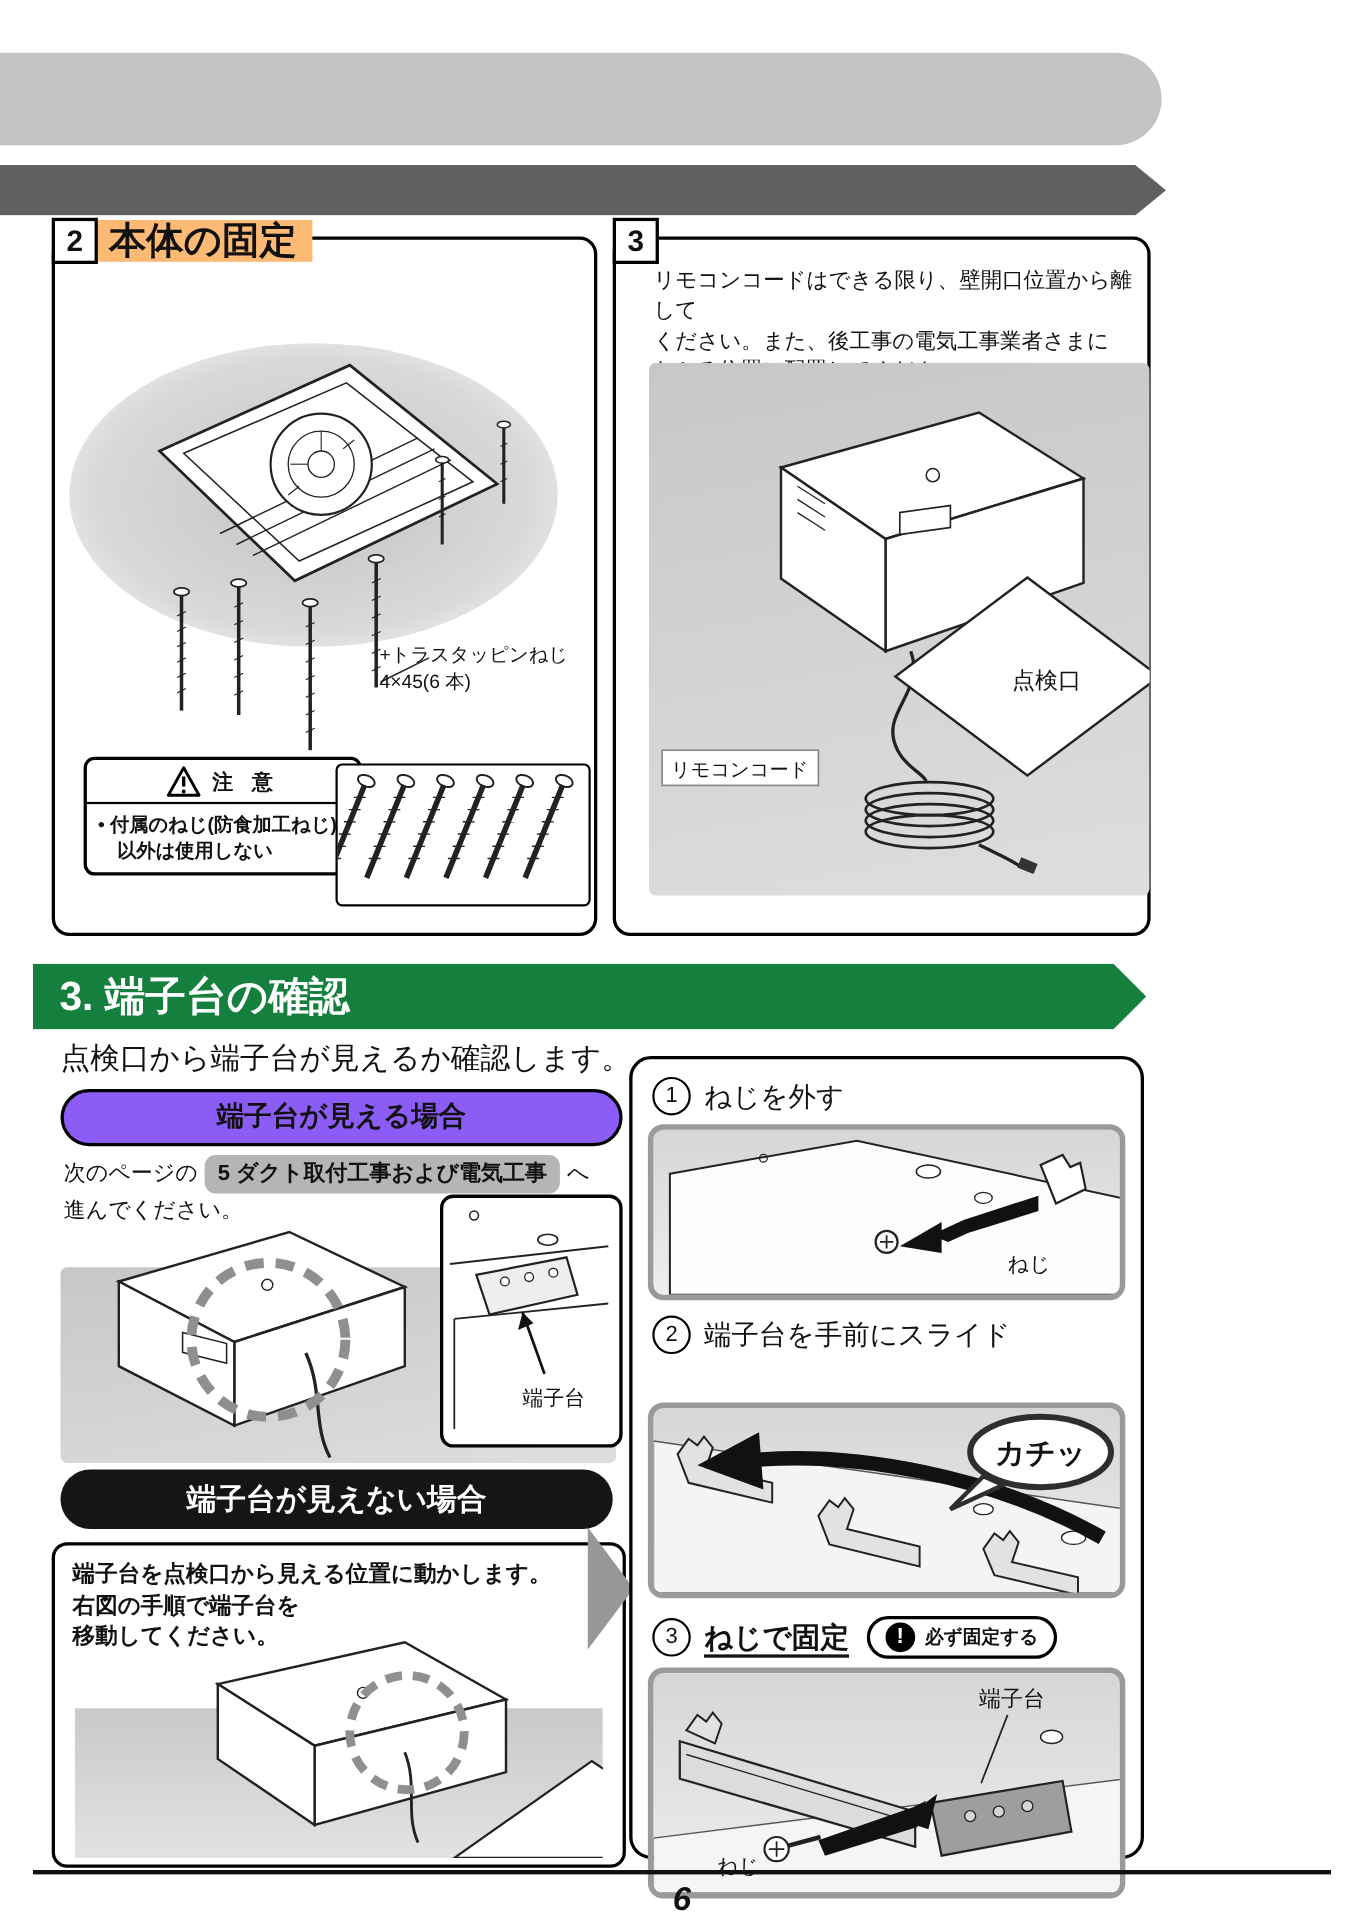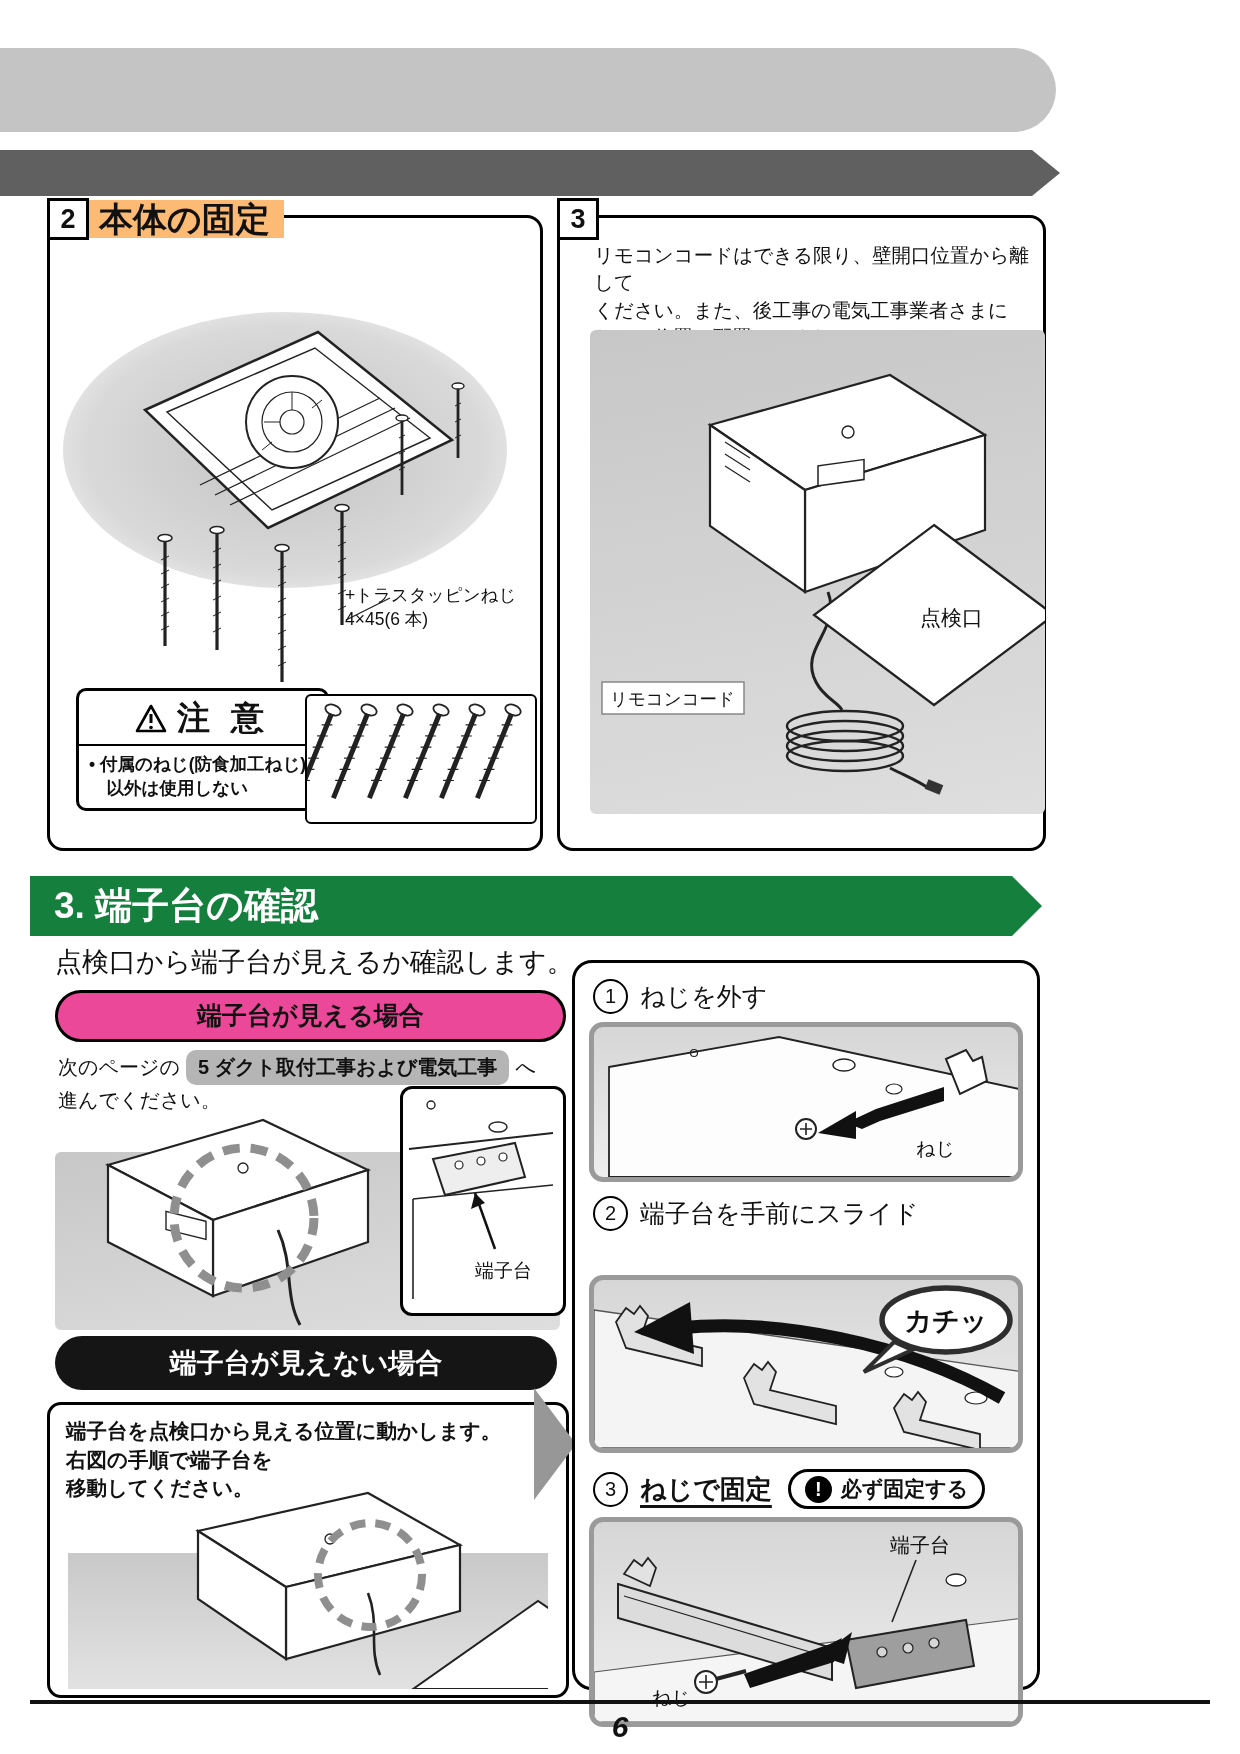--- a/index.html
+++ b/index.html
@@ -17,32 +17,32 @@
   .sec-frame{border:3px solid #000;border-radius:16px;background:#fff;}
   .sec-title{position:absolute;top:-20px;left:-3px;display:flex;align-items:center;}
   .sec-num{width:36px;height:36px;border:3px solid #000;background:#fff;display:flex;
     align-items:center;justify-content:center;font-size:27px;font-weight:bold;flex:0 0 auto;}
   .sec-title-text{background:#fdba74;font-size:34px;font-weight:bold;padding:0 14px 0 10px;line-height:38px;}
   .sec-body{font-size:19.5px;line-height:1.4;}
 
   
   .caution{border:3px solid #000;border-radius:10px;background:#fff;}
   .caution-head{display:flex;align-items:center;justify-content:center;gap:10px;
-    font-size:33px;font-weight:bold;padding:5px 0 3px;border-bottom:2.5px solid #000;letter-spacing:6px;}
+    font-size:19px;font-weight:bold;padding:5px 0 3px;border-bottom:2.5px solid #000;letter-spacing:6px;}
   .caution-body{font-size:17.5px;font-weight:bold;line-height:1.35;padding:7px 8px 8px 10px;}
 
   .screwbox{border:2.5px solid #000;border-radius:6px;background:#fff;}
 
   
   .banner{left:30px;top:876px;width:1012px;height:60px;background:#15803d;color:#fff;
     clip-path:polygon(0 0,calc(100% - 30px) 0,100% 50%,calc(100% - 30px) 100%,0 100%);
     font-size:37px;font-weight:bold;line-height:60px;padding-left:24px;box-sizing:border-box;}
 
   .lead{font-size:27px;font-weight:normal;}
-  .pill-outline{border:3.5px solid #000;border-radius:26px;background:#ec4899;text-align:center;
+  .pill-outline{border:3.5px solid #000;border-radius:26px;background:#8b5cf6;text-align:center;
     font-size:25px;font-weight:bold;line-height:44px;}
   .pill-black{background:#151515;color:#fff;border-radius:28px;text-align:center;
     font-size:27px;font-weight:bold;line-height:54px;}
   .nav-text{font-size:20px;line-height:1.55;}
   .chip{display:inline-block;background:#b5b5b5;border-radius:10px;font-weight:bold;
     padding:2px 12px;margin:0 6px;}
 
   .inset{border:3px solid #000;border-radius:12px;background:#fff;overflow:hidden;}
   .graybg{background:linear-gradient(170deg,#c7c7c7,#dedede);border-radius:6px;}
   .wedge{width:42px;height:112px;background:#979797;
@@ -58,21 +58,21 @@
   .cnum{display:inline-flex;width:31px;height:31px;border:2.2px solid #000;border-radius:50%;
     align-items:center;justify-content:center;font-size:20px;margin-right:12px;flex:0 0 auto;}
   .stepimg{border:5px solid #9a9a9a;border-radius:14px;background:linear-gradient(180deg,#d6d6d6,#eeeeee);
     position:relative;overflow:hidden;}
   .step3label{font-weight:bold;font-size:26px;text-decoration:underline;text-underline-offset:7px;
     text-decoration-thickness:2.5px;}
   .notebox{display:inline-flex;align-items:center;gap:9px;border:3px solid #000;border-radius:20px;
     padding:3px 14px;margin-left:16px;background:#fff;}
   .excl{width:27px;height:27px;border-radius:50%;background:#000;color:#fff;display:flex;
     align-items:center;justify-content:center;font-weight:bold;font-size:20px;flex:0 0 auto;}
-  .notetext{font-size:21px;font-weight:bold;}
+  .notetext{font-size:17px;font-weight:bold;}
 
   .bottomrule{left:30px;top:1700px;width:1180px;height:4px;background:#111;}
   .pagenum{left:0;top:1710px;width:1240px;text-align:center;font-size:30px;font-weight:bold;font-style:italic;}
 
   svg text{font-family:"Liberation Sans","DejaVu Sans",sans-serif;}
 </style>
 </head>
 <body>
 
 <div class="page">

